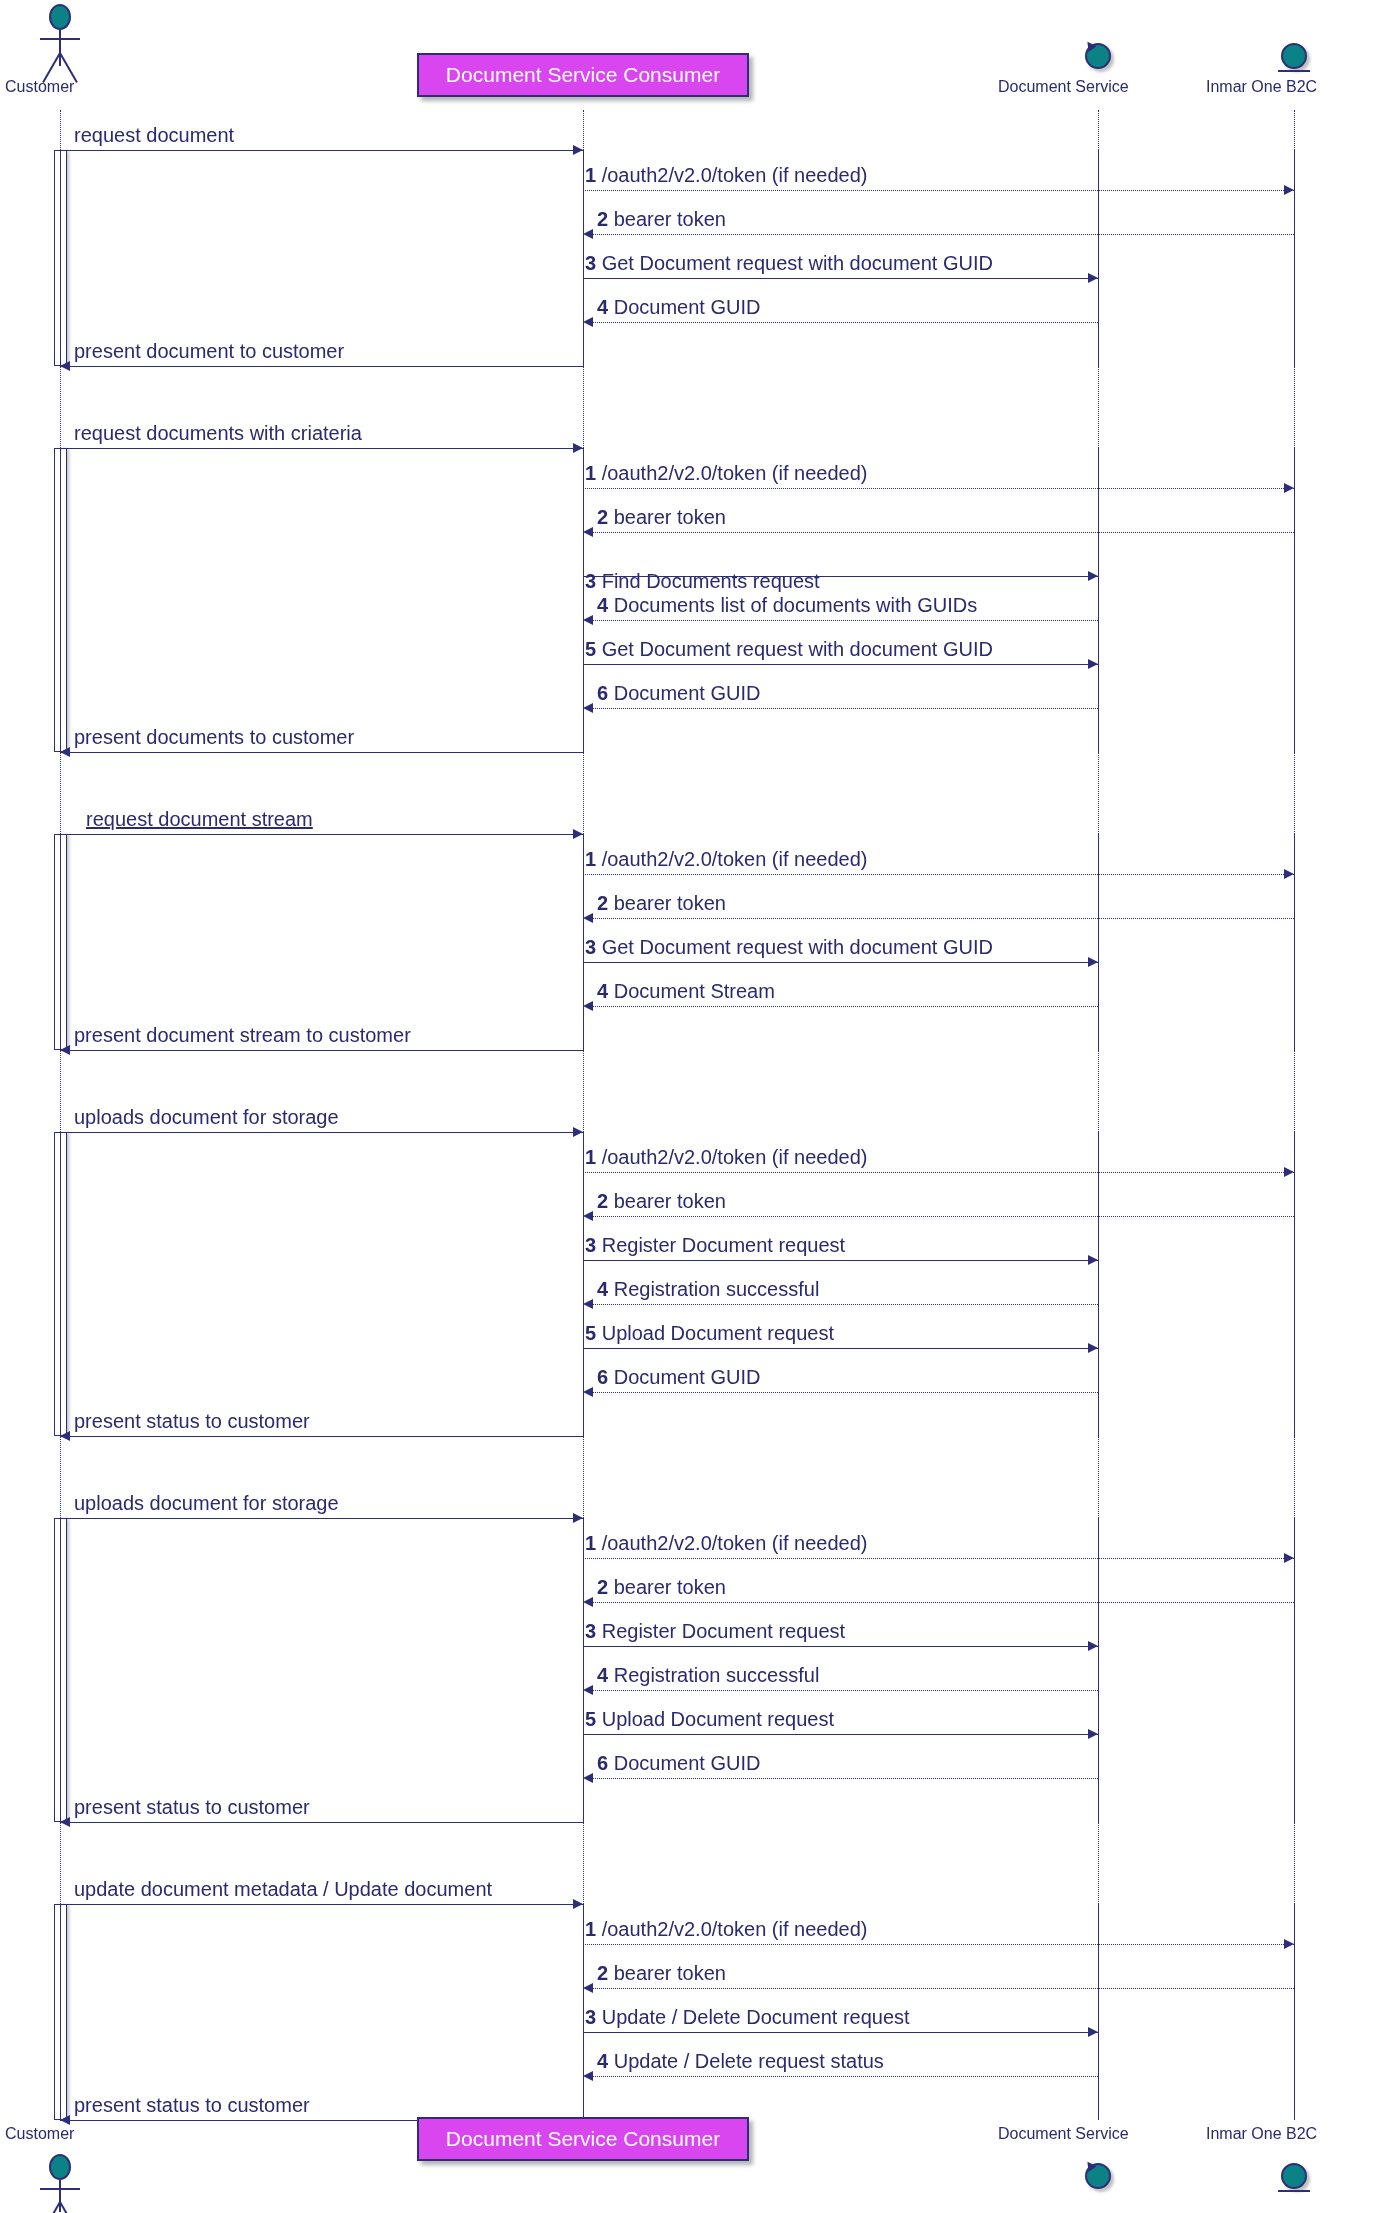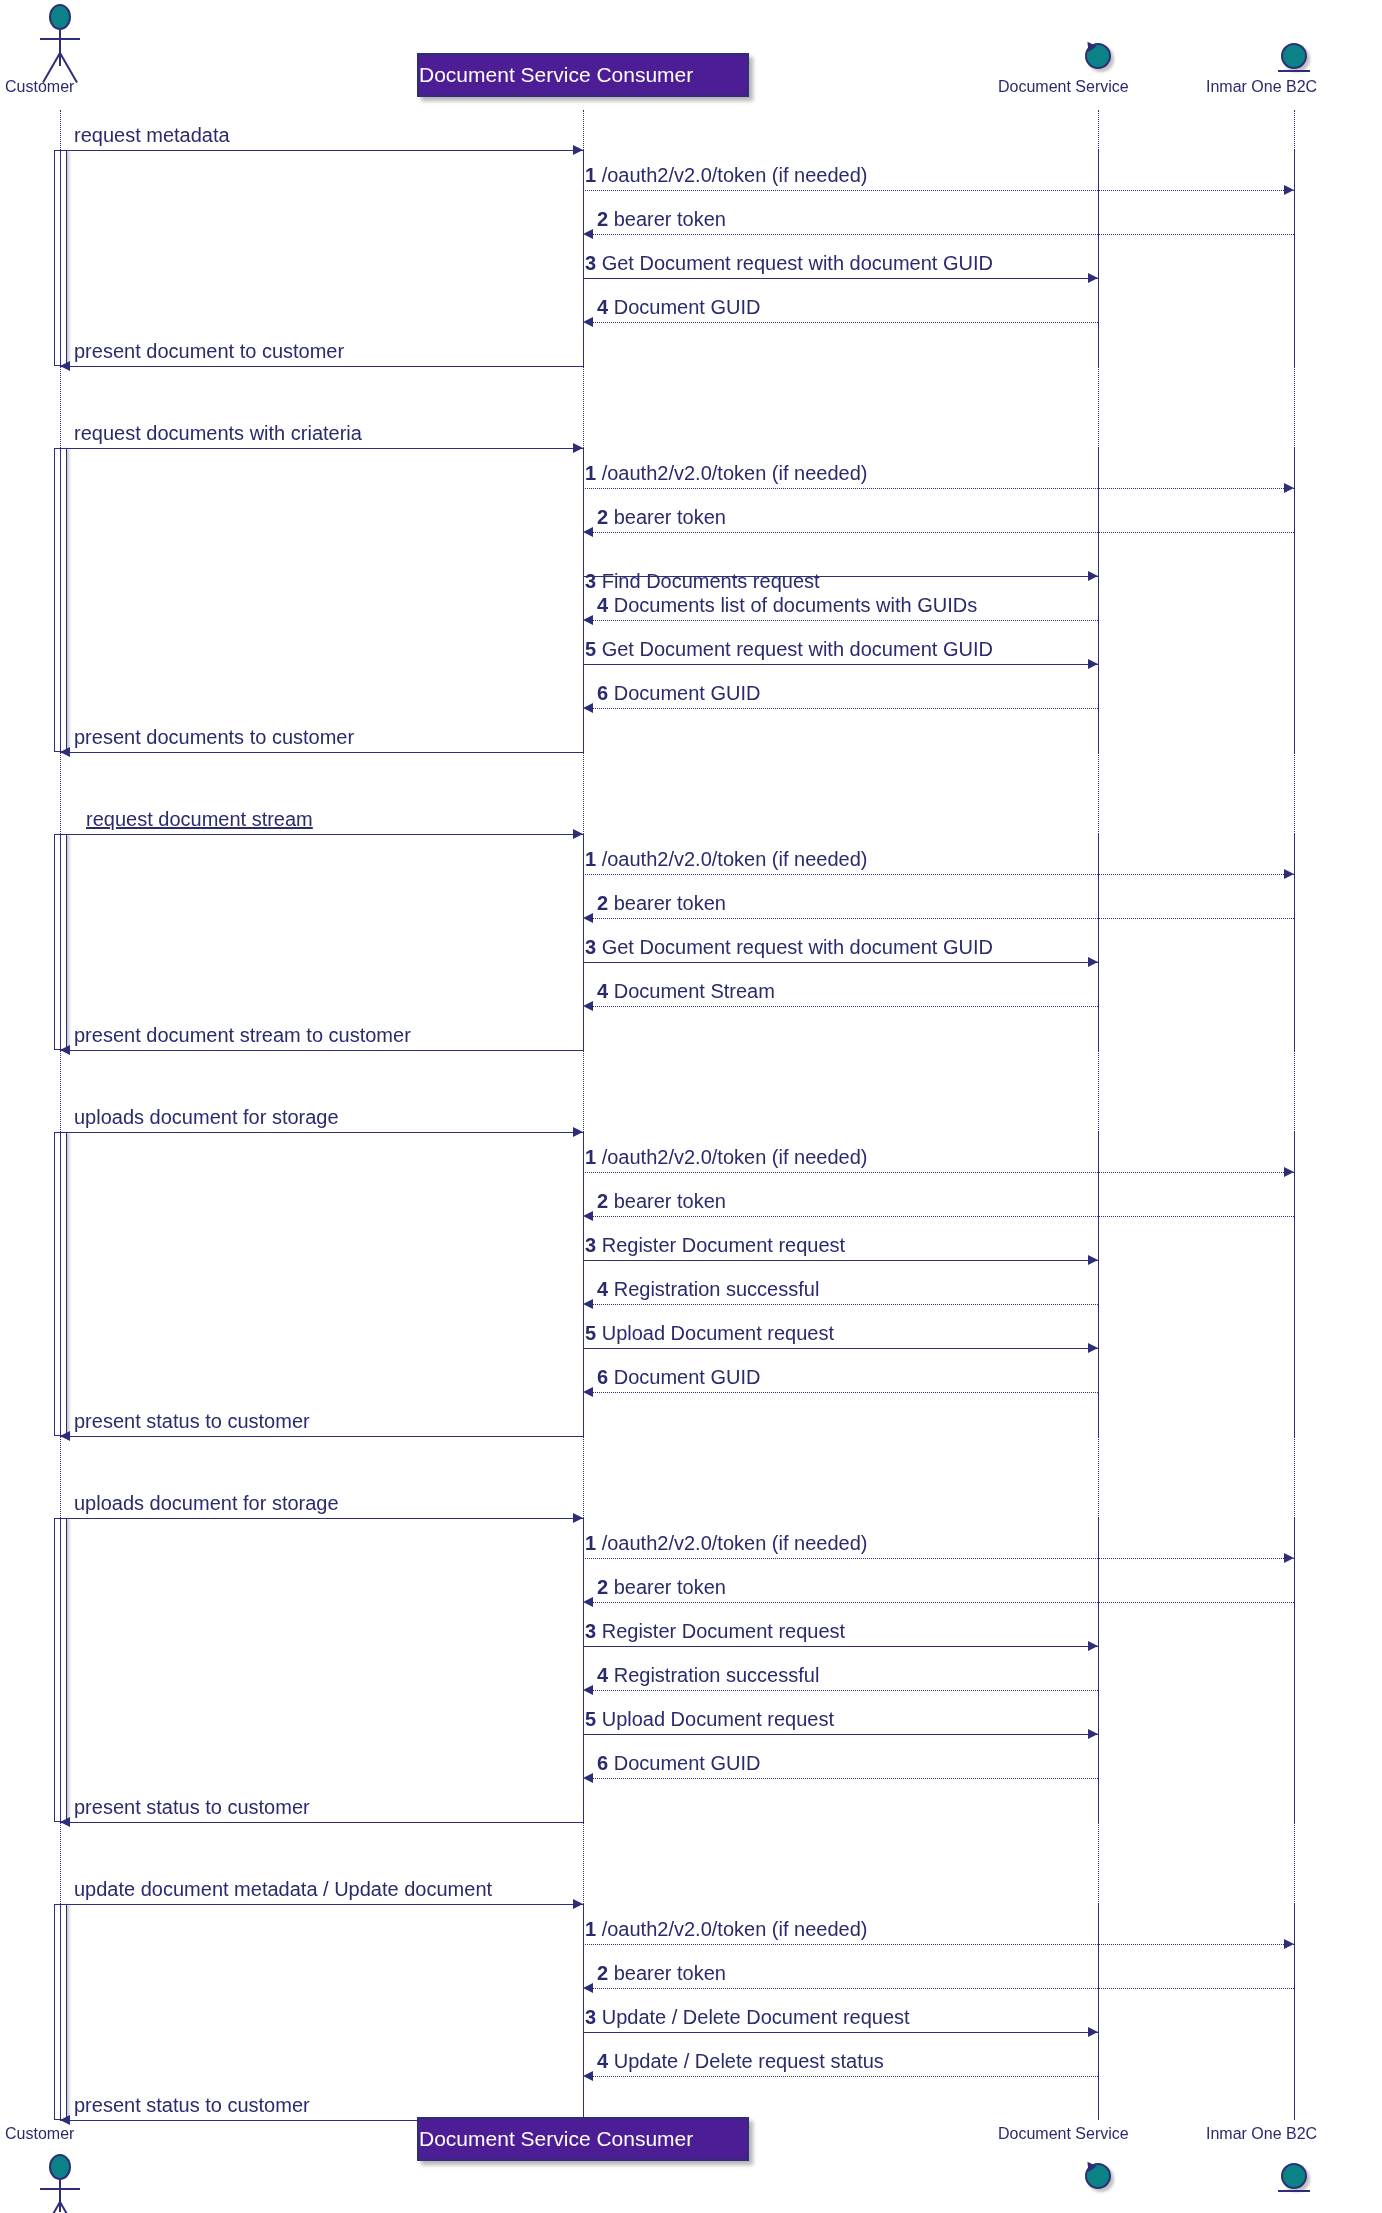--- a/index.html
+++ b/index.html
@@ -7,23 +7,23 @@
   #canvas{position:relative;width:1382px;height:2213px;background:#fff;overflow:hidden;}
 
   
   .actor{position:absolute;}
   .actor-head{position:absolute;width:22px;height:26px;border-radius:50%;
       background:#0b8286;border:2px solid #2e2e78;box-sizing:border-box;}
   .actor-body{position:absolute;width:2px;background:#2e2e78;}
   .actor-arms{position:absolute;height:2px;background:#2e2e78;}
   .actor-leg{position:absolute;width:2px;height:34px;background:#2e2e78;transform-origin:top center;}
 
-  .pbox{position:absolute;background:#4c1d95;border:2px solid #2e2e78;
+  .pbox{position:absolute;background:#d946ef;border:2px solid #2e2e78;
         box-shadow:4px 4px 4px rgba(120,120,120,.55);box-sizing:border-box;
-        color:#ffffff;font-size:21px;line-height:40px;text-align:left;white-space:nowrap;}
+        color:#ffffff;font-size:21px;line-height:40px;text-align:center;white-space:nowrap;}
 
   .ctrl-icon{position:absolute;width:26px;height:26px;border-radius:50%;
        background:#0b8286;border:2px solid #2e2e78;box-sizing:border-box;
        box-shadow:3px 3px 3px rgba(140,140,140,.55);}
   .ctrl-arrow{position:absolute;width:0;height:0;border-left:5px solid transparent;
        border-right:5px solid transparent;border-bottom:9px solid #2e2e78;}
   .ent-icon{position:absolute;width:26px;height:26px;border-radius:50%;
        background:#0b8286;border:2px solid #2e2e78;box-sizing:border-box;
        box-shadow:3px 3px 3px rgba(140,140,140,.55);}
   .ent-base{position:absolute;height:2px;background:#2e2e78;width:32px;}
@@ -68,21 +68,21 @@
   <div class="ctrl-arrow" style="left:1085px;top:41px;transform:rotate(-35deg);"></div>
   <div class="plabel" style="left:998px;top:78px;">Document Service</div>
 
   <div class="ent-icon" style="left:1281px;top:43px;"></div>
   <div class="ent-base" style="left:1278px;top:70px;"></div>
   <div class="plabel" style="left:1206px;top:78px;">Inmar One B2C</div>
 
   <div id="body-layer">
       <div class=""></div>
       <div class="activation" style="left: 54px; top: 150px; height: 216px;"></div>
-      <div class="msg-text" style="left: 74px; top: 124px;"><span>request metadata</span></div>
+      <div class="msg-text" style="left: 74px; top: 124px;"><span>request document</span></div>
       <div class="msg-line" style="left: 60px; top: 150px; width: 523px;"></div>
       <div class="arrow-r" style="left: 573px; top: 145px;"></div>
       <div class="msg-text" style="left: 585px; top: 164px;"><span class="msg-num">1</span> <span>/oauth2/v2.0/token (if needed)</span></div>
       <div class="msg-line dotted" style="left: 583px; top: 190px; width: 711px;"></div>
       <div class="arrow-r" style="left: 1284px; top: 185px;"></div>
       <div class="msg-text" style="left: 597px; top: 208px;"><span class="msg-num">2</span> <span>bearer token</span></div>
       <div class="msg-line dotted" style="left: 583px; top: 234px; width: 711px;"></div>
       <div class="arrow-l" style="left: 583px; top: 229px;"></div>
       <div class="msg-text" style="left: 585px; top: 252px;"><span class="msg-num">3</span> <span>Get Document request with document GUID</span></div>
       <div class="msg-line" style="left: 583px; top: 278px; width: 515px;"></div>

